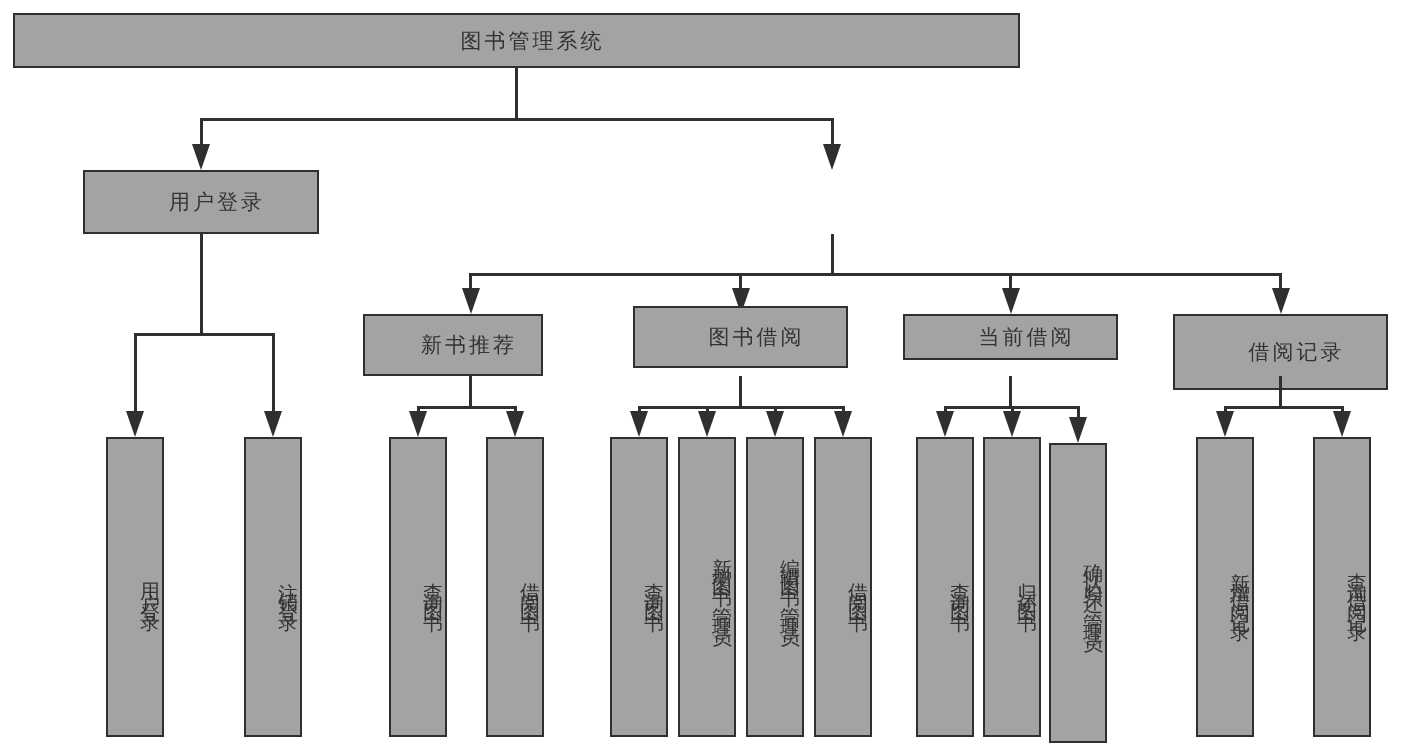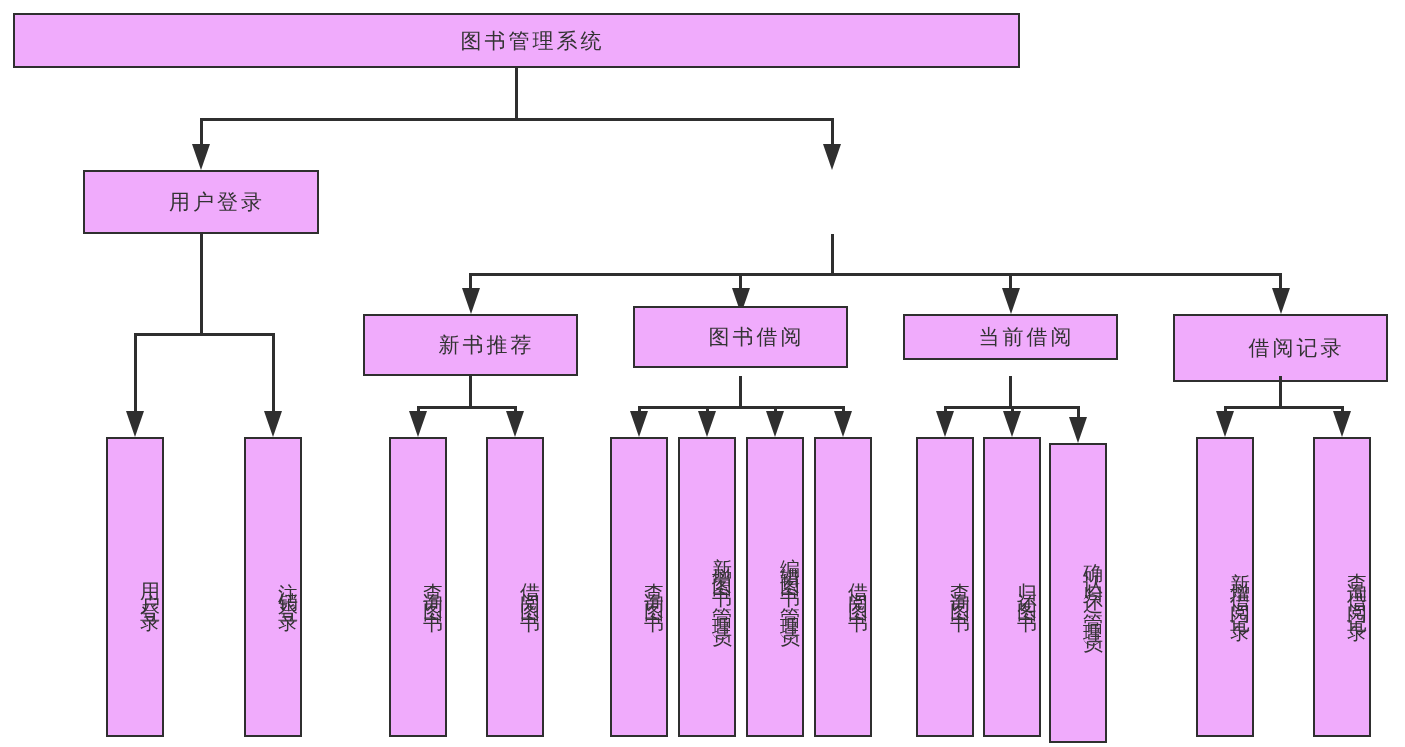--- a/index.html
+++ b/index.html
@@ -17,21 +17,21 @@
   .canvas {
     position: relative;
     width: 1405px;
     height: 747px;
     background: var(--bg);
     overflow: hidden;
   }
   .box {
     position: absolute;
     border: 2px solid var(--line);
-    background: #f0abfc;
+    background: #a3a3a3;
     color: var(--text);
     display: flex;
     align-items: center;
     justify-content: center;
     text-align: center;
     padding-left: 32px;
   }
   .hbox {
     font-size: 21px;
     letter-spacing: 3px;
@@ -99,24 +99,24 @@
   <div class="hline" style="left:469px;top:273px;width:813px"></div>
   <div class="vline" style="left:469px;top:273px;height:18px"></div>
   <div class="arrow" style="left:461.5px;top:288px"></div>
   <div class="vline" style="left:739px;top:273px;height:18px"></div>
   <div class="arrow" style="left:731.5px;top:288px"></div>
   <div class="vline" style="left:1009px;top:273px;height:18px"></div>
   <div class="arrow" style="left:1001.5px;top:288px"></div>
   <div class="vline" style="left:1279px;top:273px;height:18px"></div>
   <div class="arrow" style="left:1271.5px;top:288px"></div>
 
-  <div class="box hbox" style="left:363px;top:314px;width:215px;height:62px">新书推荐</div>
+  <div class="box hbox" style="left:363px;top:314px;width:180px;height:62px">新书推荐</div>
   <div class="box hbox" style="left:633px;top:306px;width:215px;height:62px">图书借阅</div>
   <div class="box hbox" style="left:903px;top:314px;width:215px;height:46px">当前借阅</div>
-  <div class="box hbox" style="left:1173px;top:314px;width:215px;height:68px">借阅记录</div>
+  <div class="box hbox" style="left:1173px;top:314px;width:215px;height:76px">借阅记录</div>
 
   <div class="vline" style="left:469px;top:376px;height:33px"></div>
   <div class="hline" style="left:416.5px;top:406px;width:100px"></div>
   <div class="vline" style="left:416.5px;top:406px;height:8px"></div>
   <div class="arrow" style="left:409px;top:411px"></div>
   <div class="vline" style="left:513.5px;top:406px;height:8px"></div>
   <div class="arrow" style="left:506px;top:411px"></div>
 
   <div class="vline" style="left:739px;top:376px;height:33px"></div>
   <div class="hline" style="left:637.5px;top:406px;width:207px"></div>

